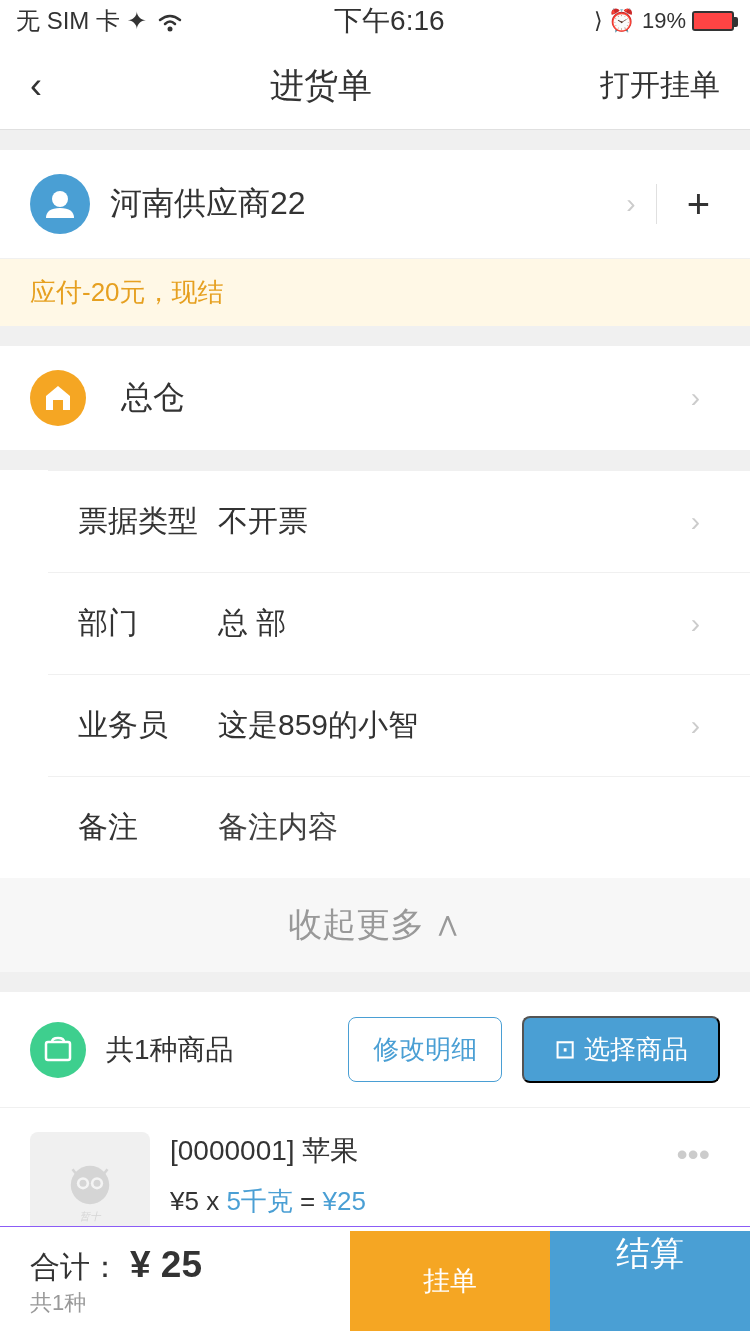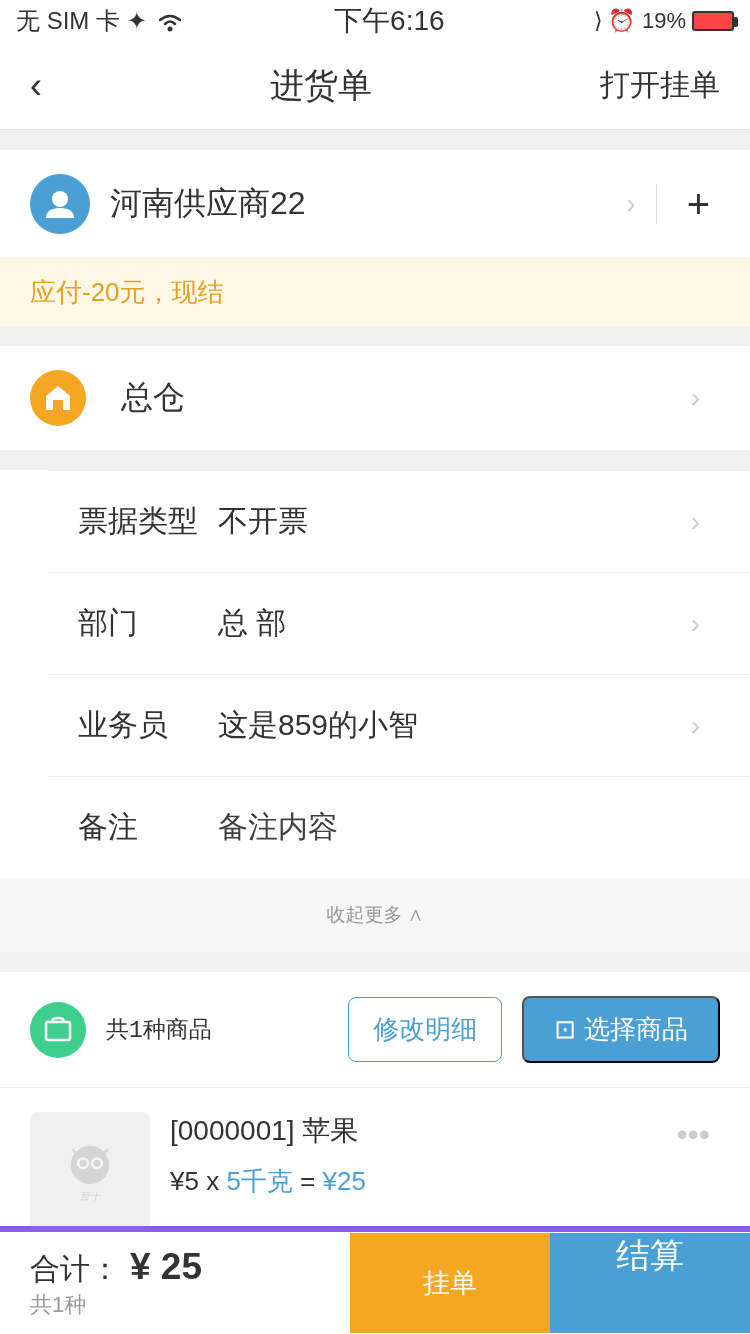--- a/index.html
+++ b/index.html
@@ -175,44 +175,43 @@
     .form-value.placeholder {
       color: #404040;
       font-family: Liberation Serif, serif;
     }
 
     
     .collapse-more {
       background: #f7f7f7;
       text-align: center;
       padding: 24px;
-      font-size: 19px;
+      font-size: 34px;
       color: #999;
       cursor: pointer;
     }
 
     
     .products-header {
       background: #fff;
       display: flex;
       align-items: center;
       padding: 24px 30px;
       gap: 20px;
     }
     .products-icon {
       width: 56px; height: 56px;
       border-radius: 50%;
       background: #3ecf8e;
       display: flex; align-items: center; justify-content: center;
     }
     .products-count {
       flex: 1;
-      font-size: 23px;
-      color: #333;
-      font-family: Liberation Mono, monospace;
+      font-size: 28px;
+      color: #333;
     }
     .btn-outline {
       border: 1px solid #4a9fd4;
       border-radius: 8px;
       padding: 14px 24px;
       font-size: 26px;
       color: #4a9fd4;
       background: #fff;
       cursor: pointer;
     }
@@ -273,21 +272,21 @@
 
     
     .bottom-bar {
       position: fixed;
       bottom: 0;
       width: 750px;
       height: 108px;
       display: flex;
       align-items: center;
       background: #fff;
-      border-top: 6px solid #8b5cf6;
+      border-top: 1px solid #8b5cf6;
     }
     .total-section {
       flex: 1;
       padding: 0 30px;
     }
     .total-main {
       font-size: 30px;
       color: #333;
       display: flex;
       align-items: baseline;

